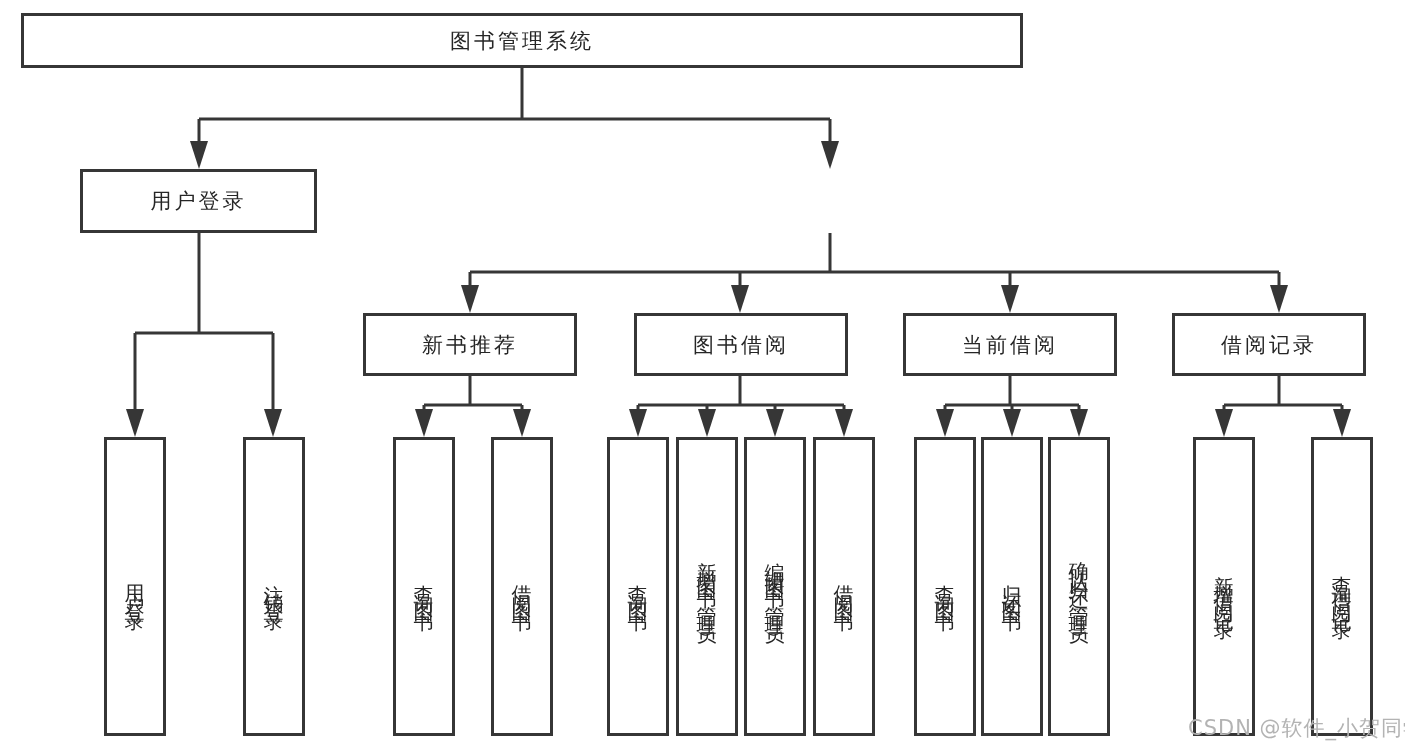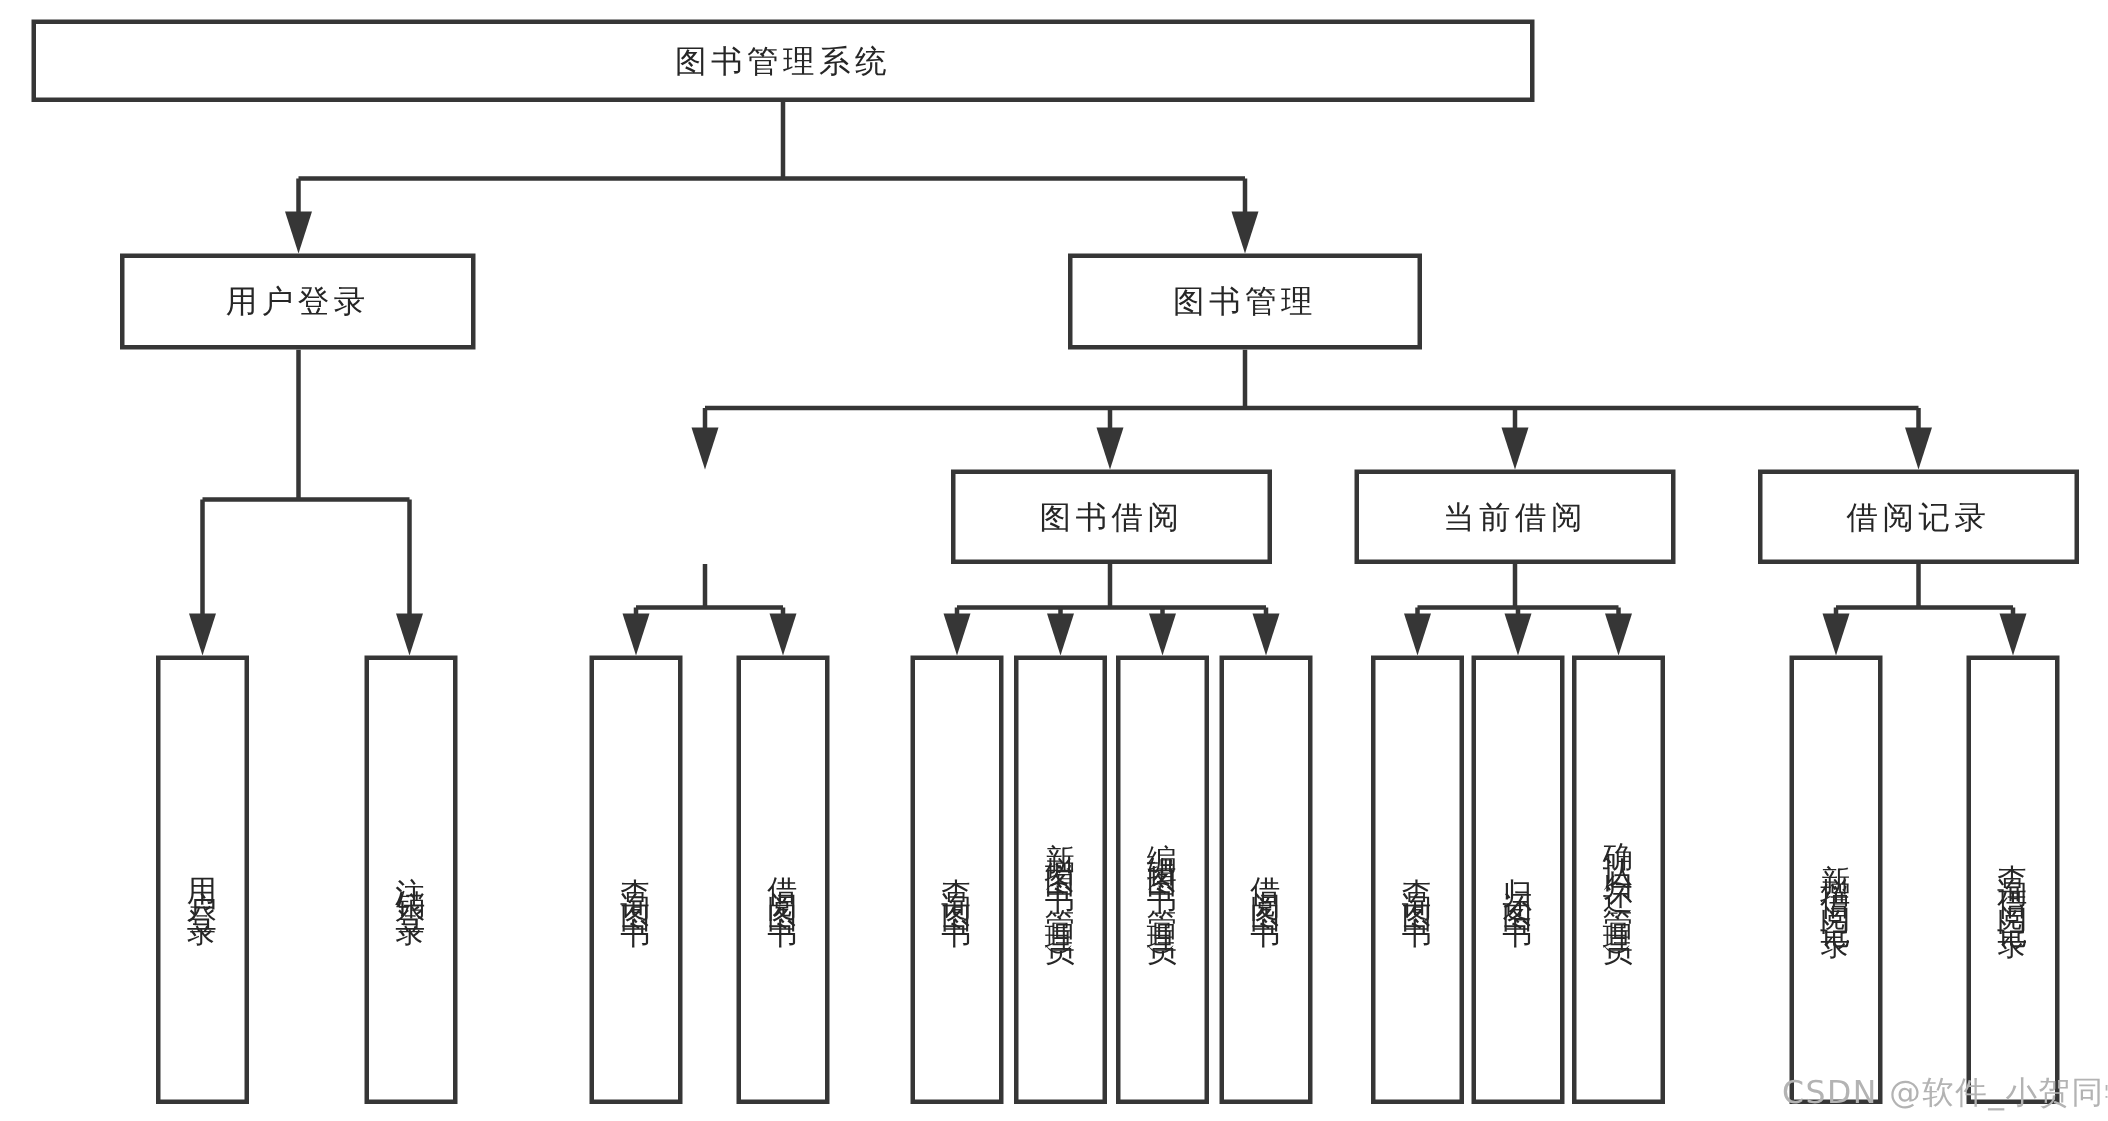--- a/index.html
+++ b/index.html
@@ -106,31 +106,31 @@
     </g>
   </svg>
 
   <div class="hbox" style="left:21px;top:13px;width:1002px;height:55px;">
     <span>图书管理系统</span>
   </div>
 
   <div class="hbox" style="left:80px;top:169px;width:237px;height:64px;">
     <span>用户登录</span>
   </div>
-  <div class="hbox" style="left:712px;top:169px;width:236px;height:64px;">
-    <span>图书管理</span>
+
+  <div class="hbox" style="left:363px;top:313px;width:214px;height:63px;">
+    <span>新书推荐</span>
   </div>
-
   <div class="hbox" style="left:903px;top:313px;width:214px;height:63px;">
     <span>当前借阅</span>
   </div>
   <div class="hbox" style="left:634px;top:313px;width:214px;height:63px;">
     <span>图书借阅</span>
   </div>
-  <div class="hbox" style="left:1172px;top:313px;width:214px;height:63px;text-align:right;">
+  <div class="hbox" style="left:1172px;top:313px;width:194px;height:63px;text-align:right;">
     <span>借阅记录</span>
   </div>
 
   <div class="vbox" style="left:104px;">
     <span>用户登录</span>
   </div>
   <div class="vbox" style="left:243px;">
     <span>注销登录</span>
   </div>
 

